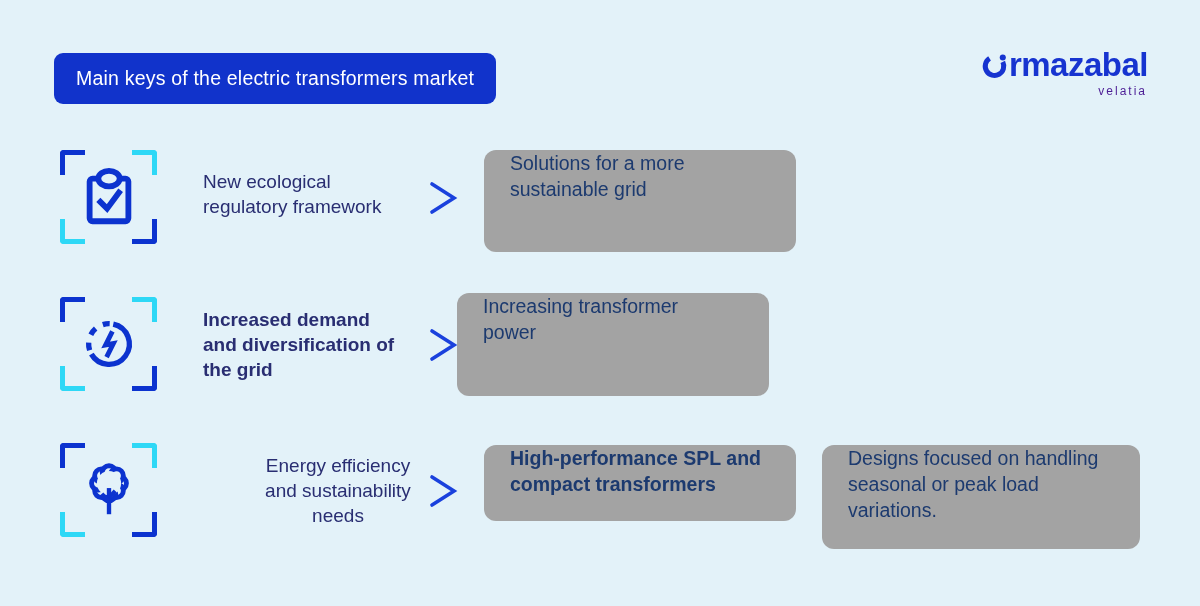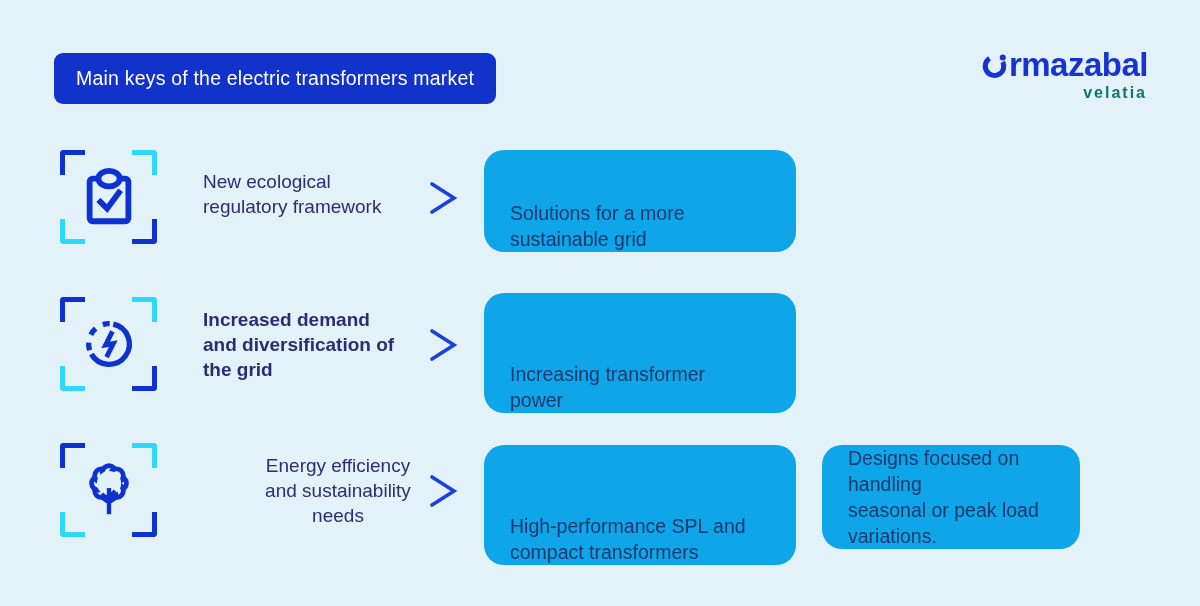--- a/index.html
+++ b/index.html
@@ -17,21 +17,21 @@
     font-size:19.5px;letter-spacing:.2px;white-space:nowrap;
   }
   .logo{position:absolute;right:52px;top:48px;text-align:right;}
   .logo-word{
     display:flex;align-items:flex-end;justify-content:flex-end;
     color:#1734d0;font-weight:bold;font-size:33px;letter-spacing:-.5px;
     line-height:1;
   }
   .logo-o{margin:0 1px 1px 0;display:block;}
   .logo-sub{
-    color:#0f766e;font-weight:bold;font-size:16px;letter-spacing:2px;
+    color:#4c1d95;font-weight:normal;font-size:12px;letter-spacing:2px;
     margin-top:3px;padding-right:1px;
   }
 
   
   .frame{position:absolute;left:60px;width:97px;height:94px;}
   .frame .corner{position:absolute;width:25px;height:25px;box-sizing:border-box;}
   .corner.tl{left:0;top:0;border-top:5px solid #0c33cf;border-left:5px solid #0c33cf;border-top-left-radius:4px;}
   .corner.tr{right:0;top:0;border-top:5px solid #2ed8f6;border-right:5px solid #2ed8f6;border-top-right-radius:4px;}
   .corner.bl{left:0;bottom:0;border-bottom:5px solid #2ed8f6;border-left:5px solid #2ed8f6;border-bottom-left-radius:4px;}
   .corner.br{right:0;bottom:0;border-bottom:5px solid #0c33cf;border-right:5px solid #0c33cf;border-bottom-right-radius:4px;}
@@ -39,29 +39,29 @@
 
   
   .row-label{
     position:absolute;left:190px;width:270px;
     color:#292e72;font-size:19px;line-height:25px;white-space:pre-line;margin-left:13px;
   }
   .chev{position:absolute;left:428px;}
 
   
   .box{
-    position:absolute;background:#0ea5e9;border-radius:20px;
+    position:absolute;background:#a3a3a3;border-radius:12px;
     color:#1c3a6f;font-size:19.5px;line-height:26px;
-    display:flex;align-items:flex-end;box-sizing:border-box;
+    display:flex;align-items:flex-start;box-sizing:border-box;
     padding-left:26px;padding-right:16px;white-space:pre-line;
   }
   .b-r1{left:484px;top:150px;width:312px;height:102px;}
-  .b-r2{left:484px;top:293px;width:312px;height:120px;}
-  .b-r3a{left:484px;top:445px;width:312px;height:120px;}
-  .b-r3b{left:822px;top:445px;width:258px;height:104px;}
+  .b-r2{left:457px;top:293px;width:312px;height:103px;}
+  .b-r3a{left:484px;top:445px;width:312px;height:76px;font-weight:bold;}
+  .b-r3b{left:822px;top:445px;width:318px;height:104px;}
 
   .f-r1{top:150px;} .f-r2{top:297px;} .f-r3{top:443px;}
   .l-r1{top:169px;} .l-r2{top:307px;font-weight:bold;} .l-r3{top:453px;text-align:center;}
   .c-r1{top:181px;} .c-r2{top:328px;} .c-r3{top:474px;}
 </style>
 </head>
 <body>
 
 <div class="canvas">
 

